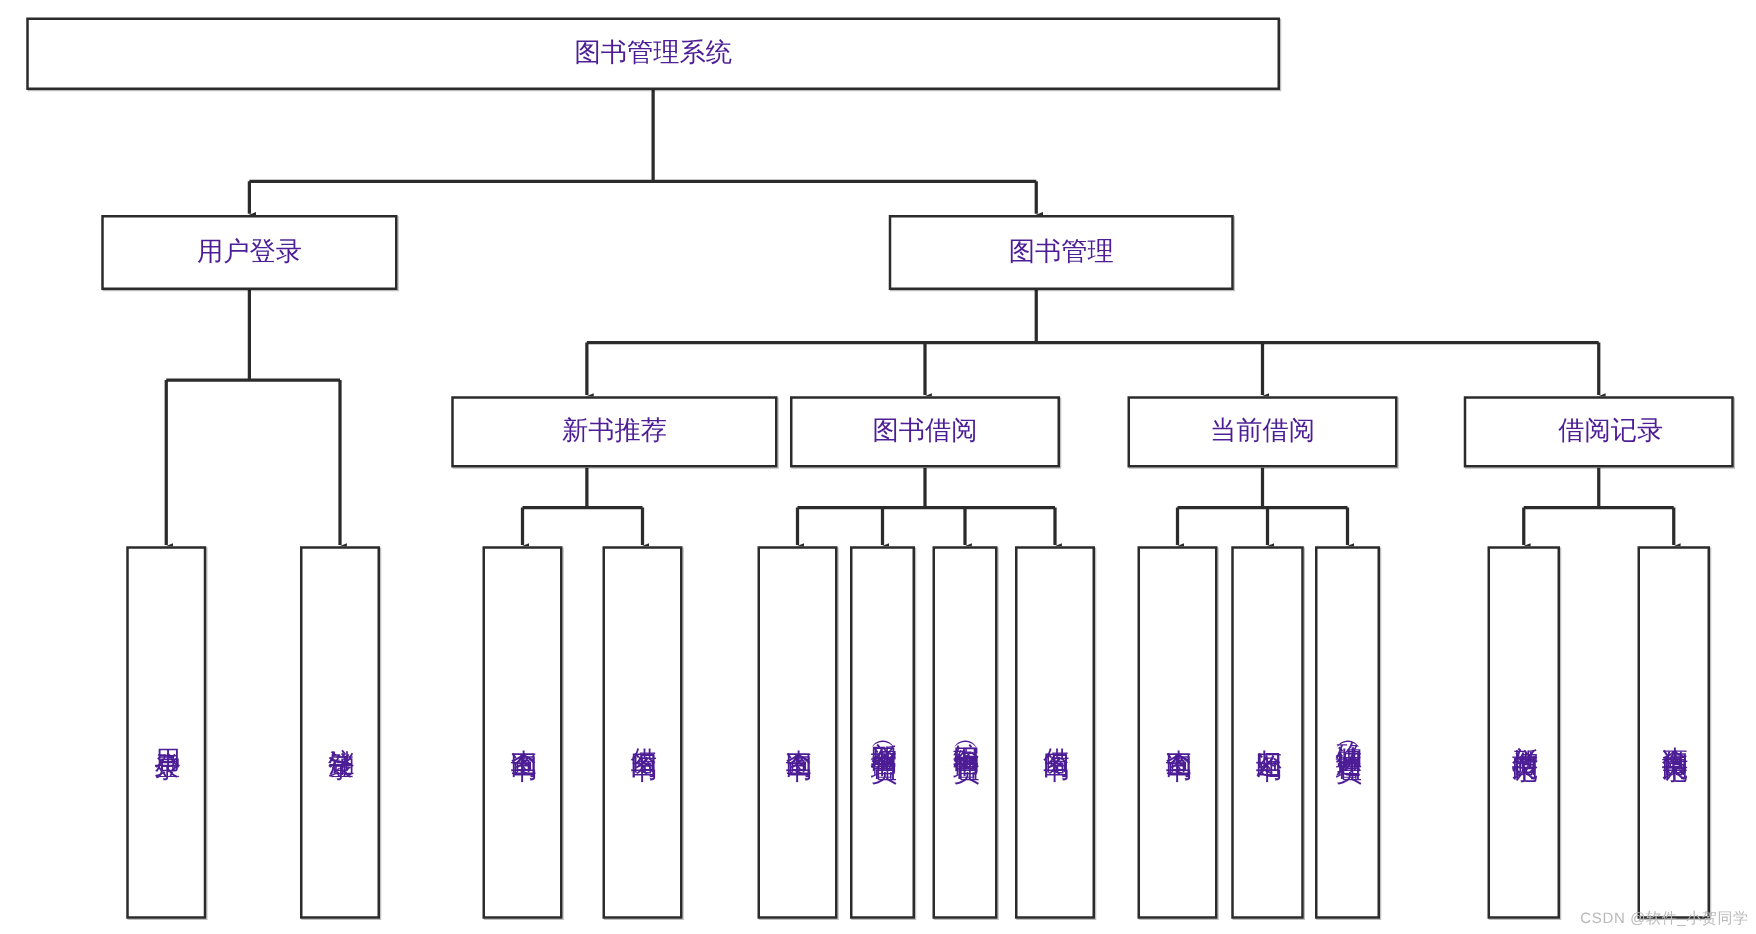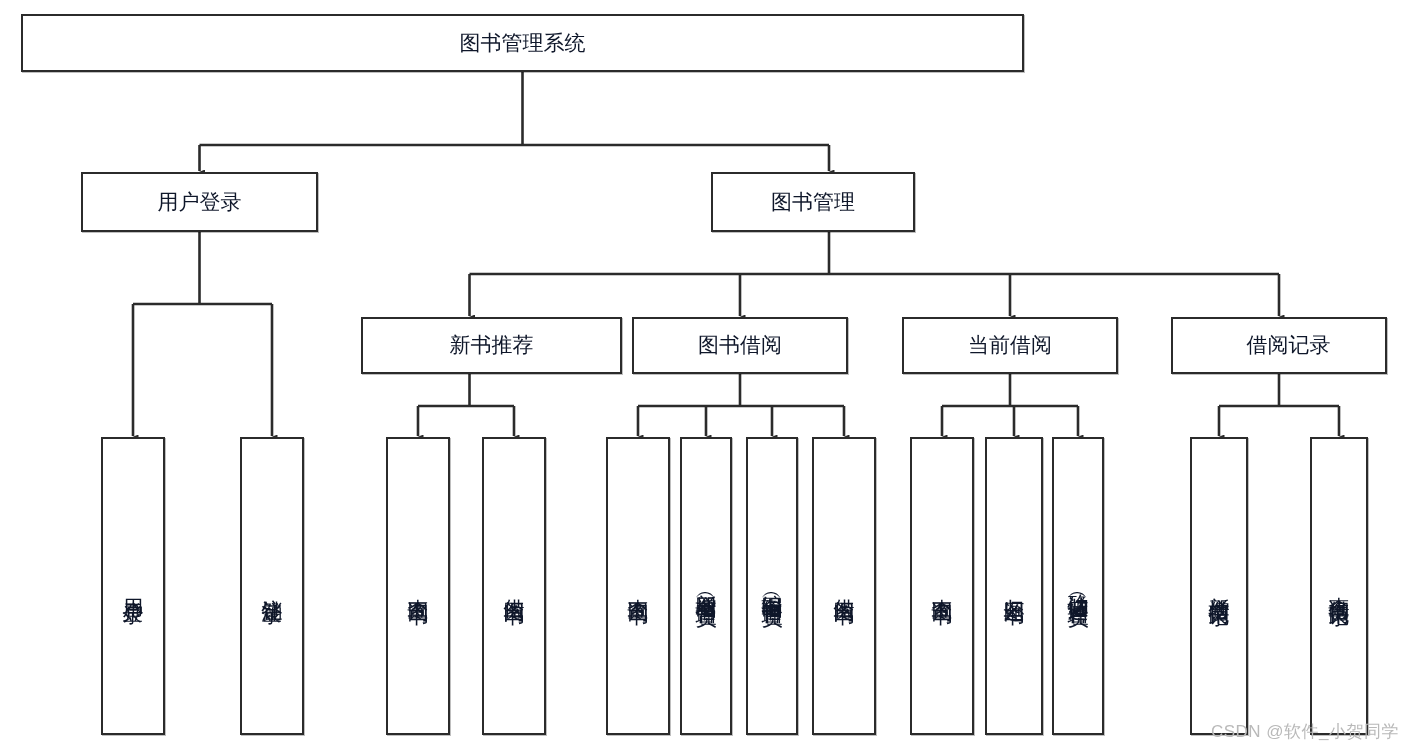--- a/index.html
+++ b/index.html
@@ -3,26 +3,26 @@
 <meta charset="utf-8">
 <style>
   html,body{margin:0;padding:0;background:#ffffff;}
   body{width:1405px;height:747px;overflow:hidden;
        font-family:"Liberation Sans","DejaVu Sans",sans-serif;}
   #stage{position:relative;width:1405px;height:747px;background:#fff;}
   #diagram{position:absolute;left:0;top:0;width:1405px;height:747px;}
   .node-box{position:absolute;box-sizing:border-box;background:#ffffff;
             border:2px solid #2b2b2b;display:flex;align-items:center;
             justify-content:center;box-shadow:1px 1px 0 0 rgba(0,0,0,0.25);}
-  .node-label{color:#0f172a;font-size:21px;line-height:1.25;white-space:nowrap;}
+  .node-label{color:#4c1d95;font-size:21px;line-height:1.25;white-space:nowrap;}
   .leaf-box .node-label{writing-mode:vertical-rl;text-orientation:upright;
             letter-spacing:2px;font-size:21px;line-height:1.05;
             white-space:nowrap;text-align:center;}
   .watermark{position:absolute;right:6px;bottom:4px;color:#b9b9b9;
-             font-size:17px;letter-spacing:0.5px;user-select:none;
+             font-size:12px;letter-spacing:0.5px;user-select:none;
              white-space:nowrap;}
 </style>
 </head>
 <body>
 
 <div id="stage">
 
   <svg id="diagram" viewBox="0 0 1405 747" xmlns="http://www.w3.org/2000/svg">
     <defs>
       <marker id="arrow" markerWidth="9" markerHeight="11" refX="1.5" refY="5.5" orient="auto" markerUnits="userSpaceOnUse">
@@ -66,21 +66,21 @@
       </g>
   </svg>
 
   <div class="node-box root-box" id="node-root" style="left: 21px; top: 14px; width: 1003px; height: 58px;">
     <span class="node-label">图书管理系统</span>
   </div>
 
   <div class="node-box level1-box" id="node-user-login" style="left: 81px; top: 172px; width: 237px; height: 60px;">
     <span class="node-label">用户登录</span>
   </div>
-  <div class="node-box level1-box" id="node-book-manage" style="left: 711px; top: 172px; width: 204px; height: 60px;">
+  <div class="node-box level1-box" id="node-book-manage" style="left: 711px; top: 172px; width: 276px; height: 60px;">
     <span class="node-label">图书管理</span>
   </div>
 
   <div class="node-box level2-box" id="node-new-book-recommend" style="left: 361px; top: 317px; width: 261px; height: 57px;">
     <span class="node-label">新书推荐</span>
   </div>
   <div class="node-box level2-box" id="node-book-borrow" style="left: 632px; top: 317px; width: 216px; height: 57px;">
     <span class="node-label">图书借阅</span>
   </div>
   <div class="node-box level2-box" id="node-current-borrow" style="left: 902px; top: 317px; width: 216px; height: 57px;">

